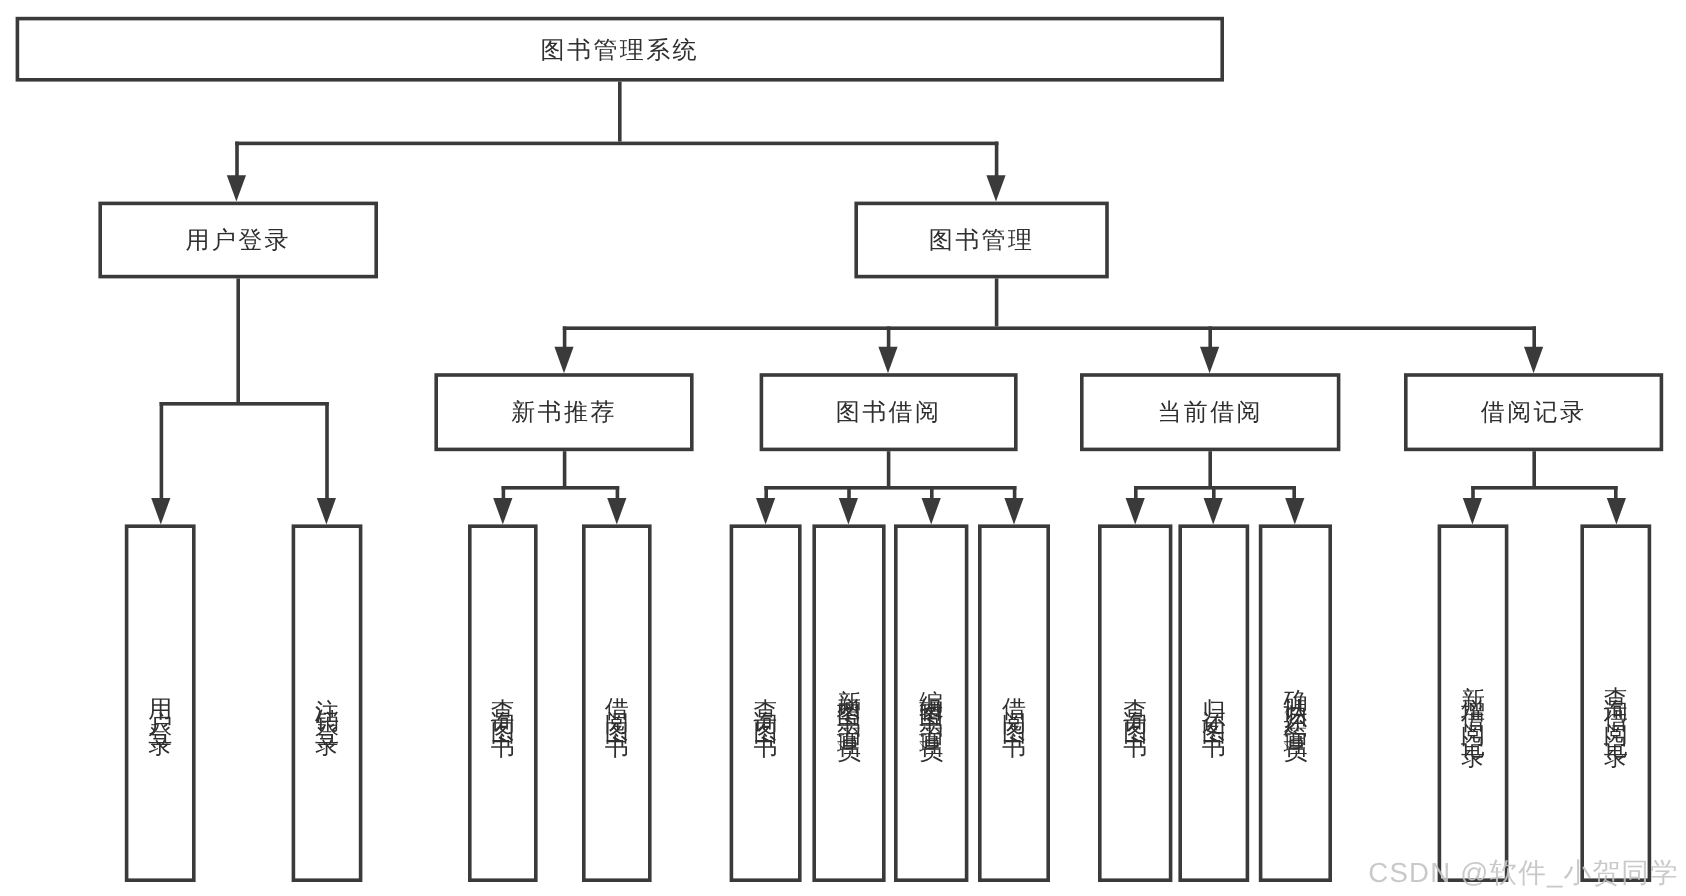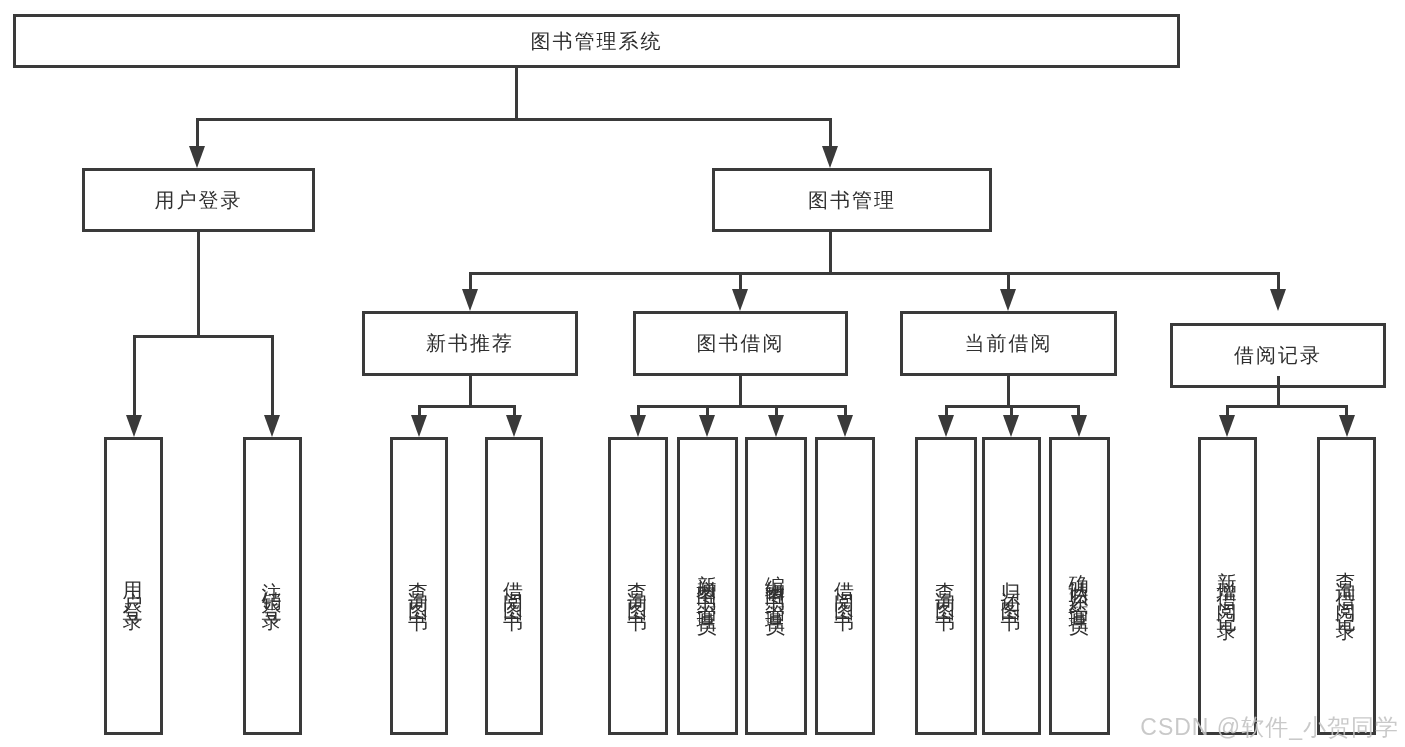--- a/index.html
+++ b/index.html
@@ -34,35 +34,35 @@
     position:absolute;right:6px;bottom:4px;
     font-size:23px;letter-spacing:1px;
     color:var(--wm);opacity:.9;z-index:5;white-space:nowrap;margin-left:25px;
   }
 </style>
 </head>
 <body>
 
 <div id="stage">
 
-  <div class="box" style="left:13px;top:14px;width:1167px;height:54px">
+  <div class="box" style="left:13px;top:14px;width:1007px;height:54px">
     <span class="hlabel">图书管理系统</span>
   </div>
 
   <div class="line" style="left:515px;top:68px;width:3px;height:50px"></div>
   <div class="line" style="left:196px;top:118px;width:636px;height:3px"></div>
   <div class="line" style="left:196px;top:118px;width:3px;height:34px"></div>
   <div class="line" style="left:829px;top:118px;width:3px;height:34px"></div>
   <div class="arrow" style="left:189px;top:146px"></div>
   <div class="arrow" style="left:822px;top:146px"></div>
 
   <div class="box" style="left:82px;top:168px;width:233px;height:64px">
     <span class="hlabel">用户登录</span>
   </div>
-  <div class="box" style="left:712px;top:168px;width:280px;height:64px">
+  <div class="box" style="left:712px;top:168px;width:212px;height:64px">
     <span class="hlabel">图书管理</span>
   </div>
 
   <div class="line" style="left:197px;top:232px;width:3px;height:103px"></div>
   <div class="line" style="left:133px;top:335px;width:141px;height:3px"></div>
   <div class="line" style="left:133px;top:335px;width:3px;height:85px"></div>
   <div class="line" style="left:271px;top:335px;width:3px;height:85px"></div>
   <div class="arrow" style="left:126px;top:415px"></div>
   <div class="arrow" style="left:264px;top:415px"></div>
 
@@ -79,21 +79,21 @@
 
   <div class="box" style="left:633px;top:311px;width:215px;height:65px">
     <span class="hlabel">图书借阅</span>
   </div>
   <div class="box" style="left:362px;top:311px;width:216px;height:65px">
     <span class="hlabel">新书推荐</span>
   </div>
   <div class="box" style="left:900px;top:311px;width:217px;height:65px">
     <span class="hlabel">当前借阅</span>
   </div>
-  <div class="box" style="left:1170px;top:323px;width:216px;height:65px">
+  <div class="box" style="left:1170px;top:311px;width:216px;height:65px">
     <span class="hlabel">借阅记录</span>
   </div>
 
   <div class="line" style="left:469px;top:376px;width:3px;height:29px"></div>
   <div class="line" style="left:418px;top:405px;width:98px;height:3px"></div>
   <div class="line" style="left:418px;top:405px;width:3px;height:15px"></div>
   <div class="line" style="left:513px;top:405px;width:3px;height:15px"></div>
   <div class="arrow" style="left:411px;top:415px"></div>
   <div class="arrow" style="left:506px;top:415px"></div>
 

